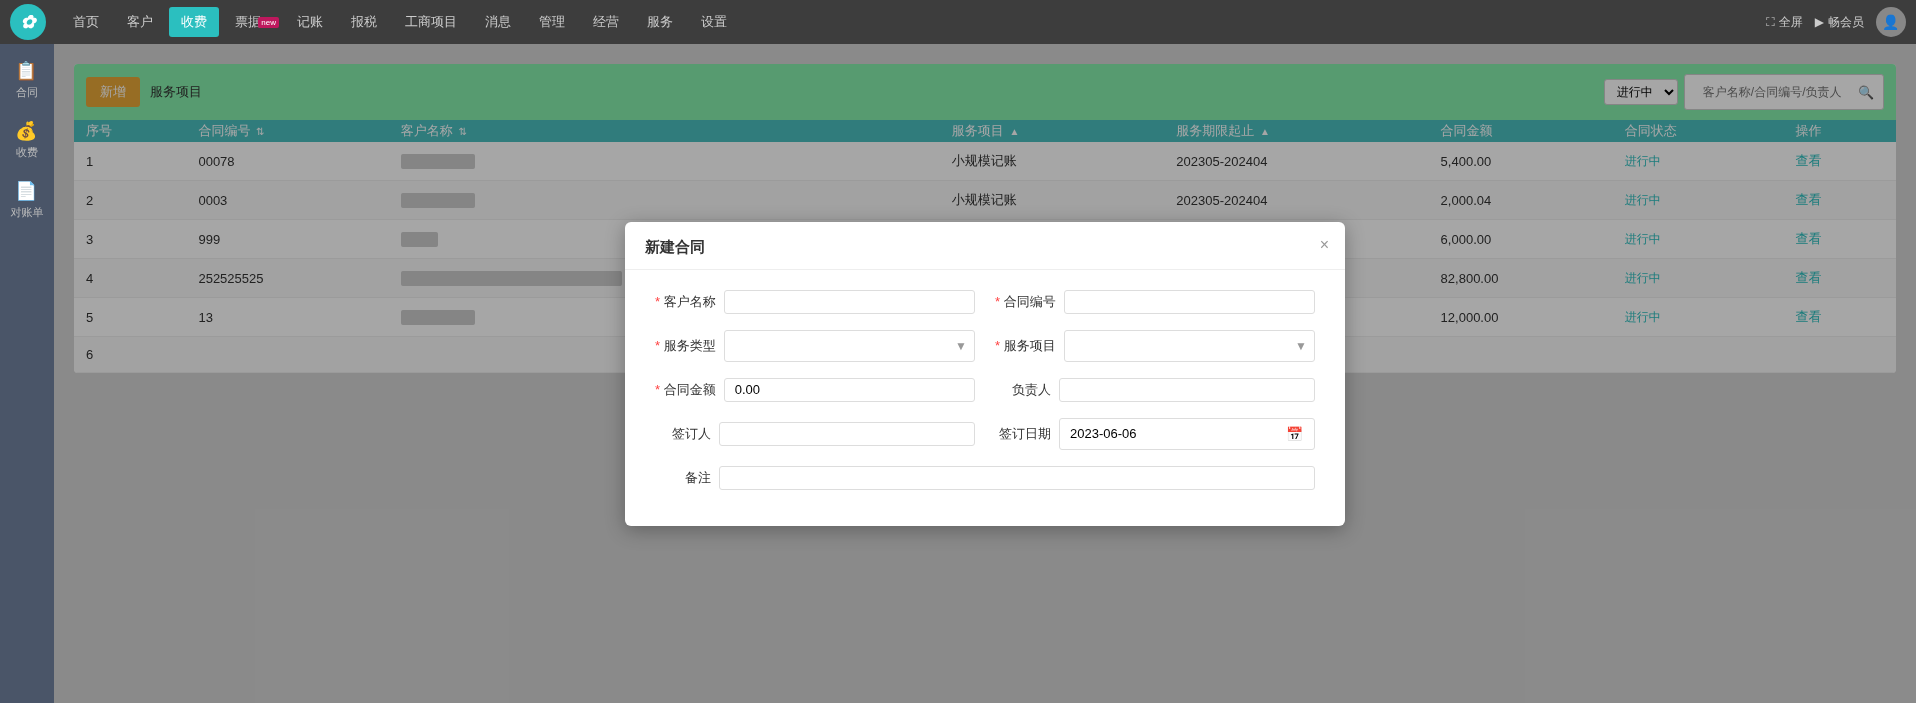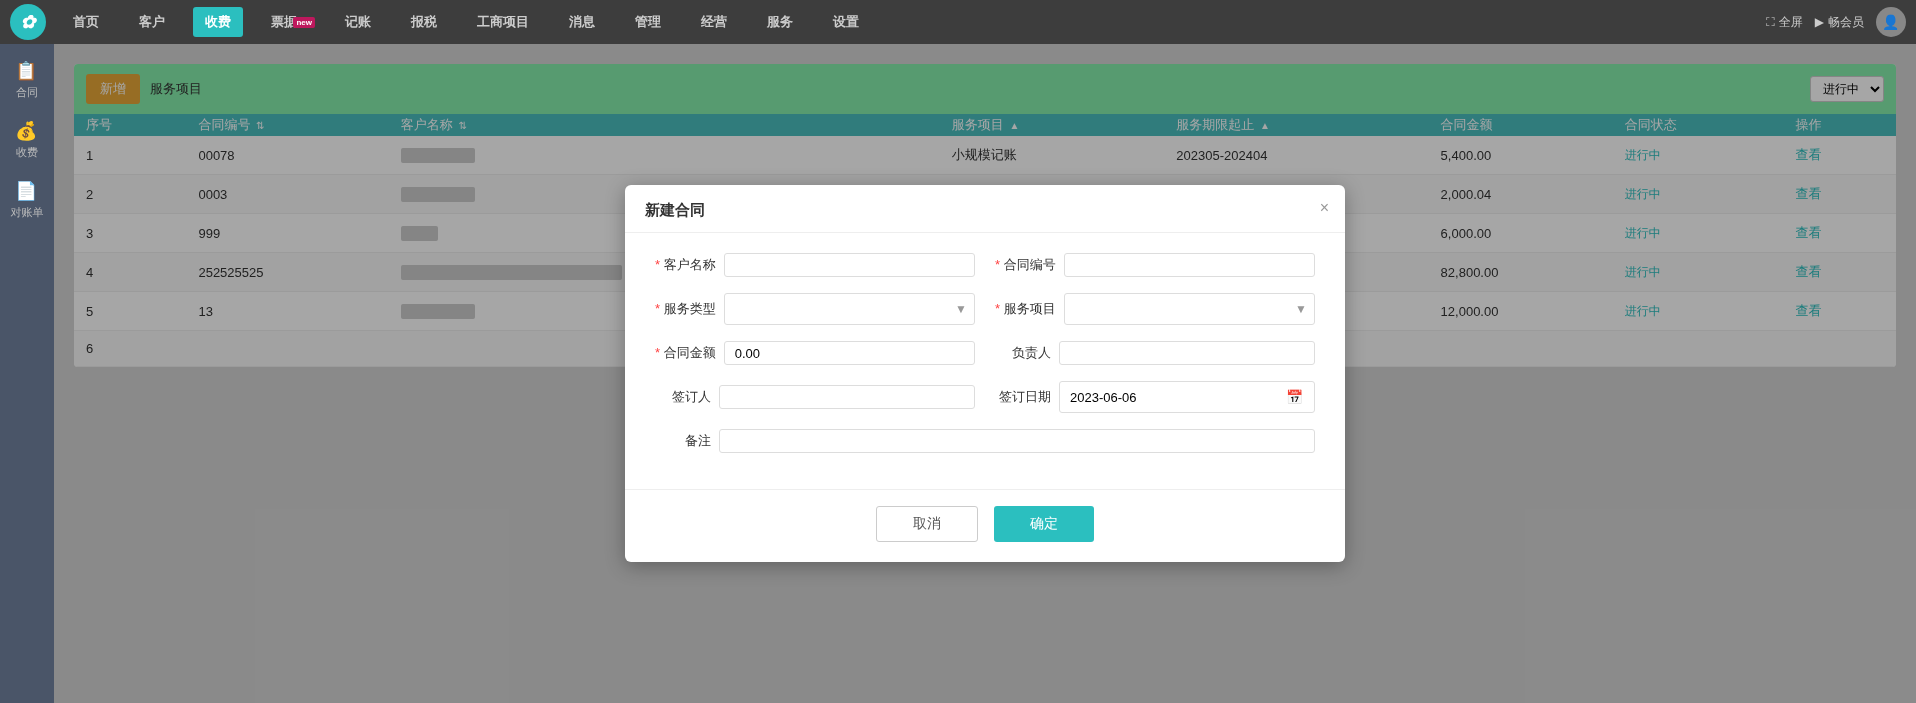--- a/index.html
+++ b/index.html
@@ -17,21 +17,21 @@
     .top-nav .logo {
       width: 36px;
       height: 36px;
       background: #2bbfbf;
       border-radius: 50%;
       display: flex; align-items: center; justify-content: center;
       margin-right: 15px;
       flex-shrink: 0;
     }
     .logo-icon { color: white; font-size: 18px; font-style: italic; font-weight: bold; }
-    .nav-items { display: flex; align-items: flex-start; gap: 16px; flex: 1; font-weight: bold; }
+    .nav-items { display: flex; align-items: flex-start; gap: 4px; flex: 1; }
     .nav-item {
       color: #ccc;
       padding: 6px 12px;
       cursor: pointer;
       border-radius: 3px;
       font-size: 13px;
       position: relative;
     }
     .nav-item.active { background: #2bbfbf; color: white; }
     .nav-item .new-badge {
@@ -392,20 +392,24 @@
   <div class="content">
     <div class="table-container">
 
       <div class="table-toolbar">
         <button class="btn-new">新增</button>
         <span class="toolbar-label">服务项目</span>
         <div class="toolbar-right">
           <select class="status-select">
             <option>进行中</option>
           </select>
+          <div class="search-box">
+            <input type="text" class="form-input" style="border: none; height: auto;" placeholder="客户名称/合同编号/负责人">
+            <span style="color:#999;cursor:pointer;">🔍</span>
+          </div>
         </div>
       </div>
 
       <table>
         <thead>
           <tr>
             <th>序号</th>
             <th>合同编号 <span class="sort-icon">⇅</span></th>
             <th>客户名称 <span class="sort-icon">⇅</span></th>
             <th>服务项目 <span class="sort-icon">▲</span></th>
@@ -541,20 +545,16 @@
             </div>
           </div>
 
           <div class="form-row">
             <div class="form-group" style="flex:1;">
               <span class="form-label">备注</span>
               <input type="text" class="form-input" style="flex: 1 1 0%;">
             </div>
           </div>
         </div>
-        <div class="dialog-footer">
-          <button class="btn-cancel">取消</button>
-          <button class="btn-confirm">确定</button>
-        </div>
       </div>
     </div>
   </div>
 </div>
 
 </body></html>

